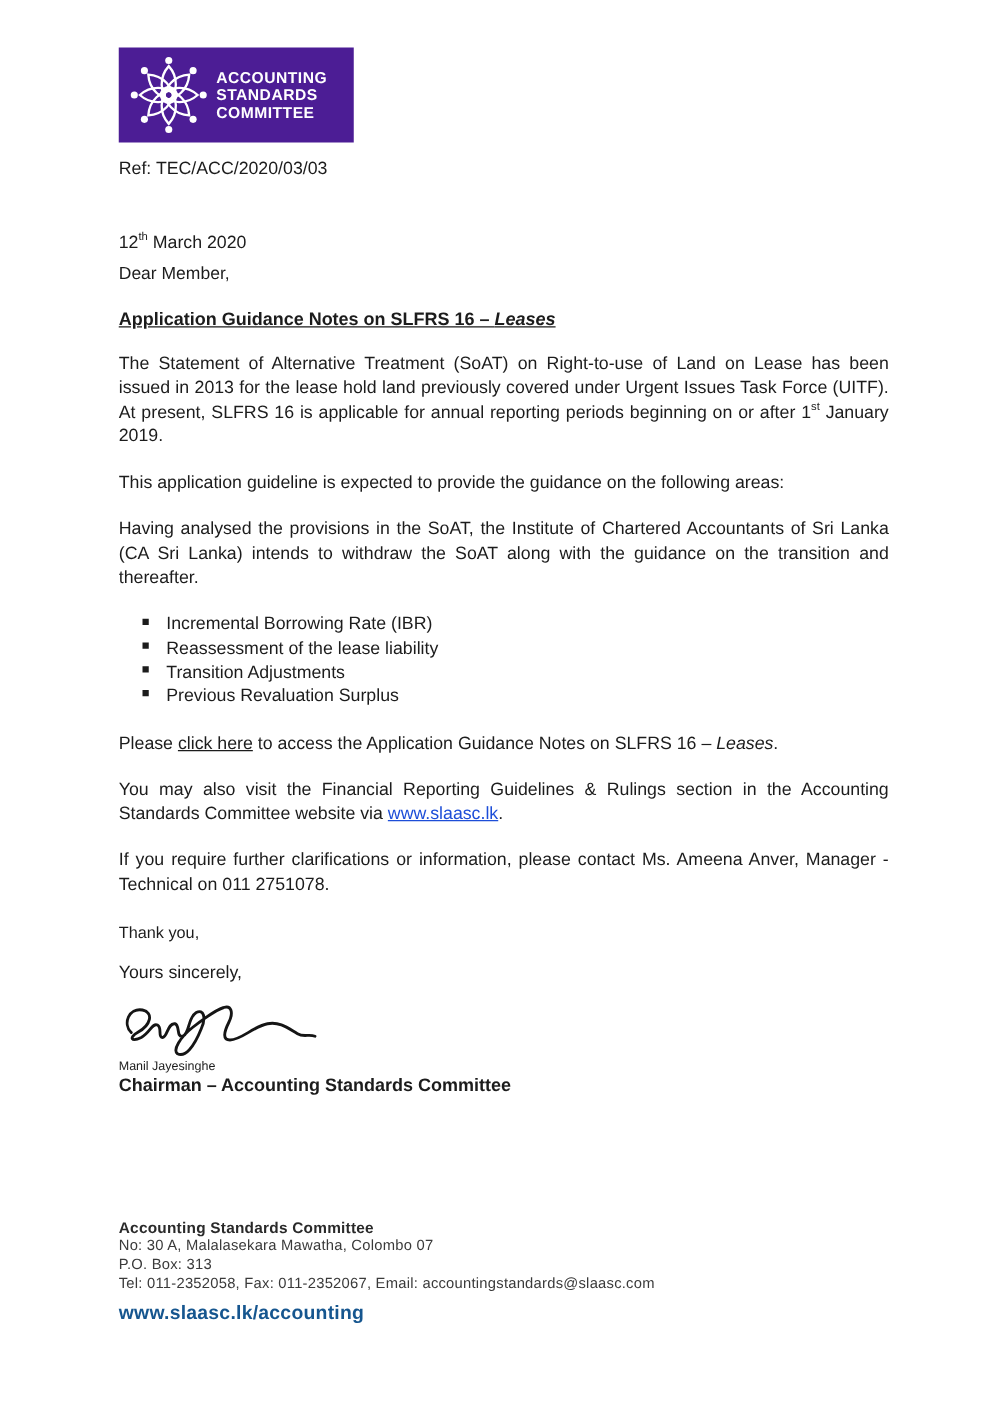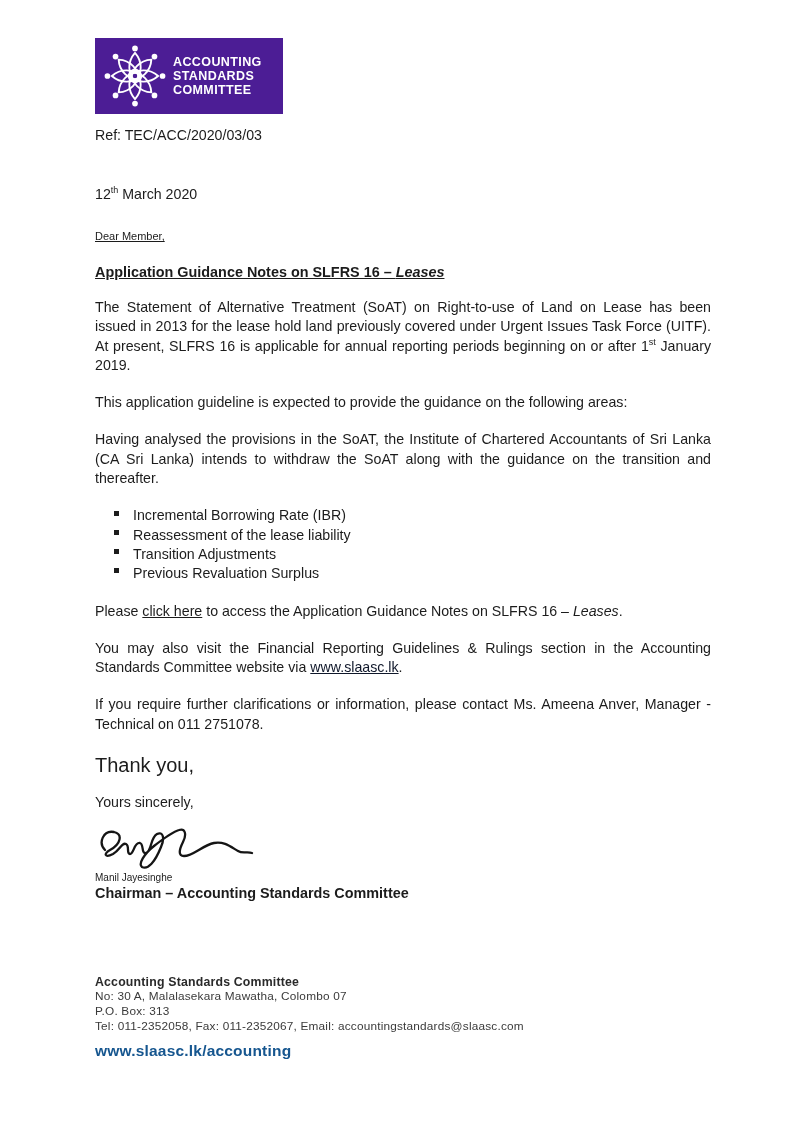--- a/index.html
+++ b/index.html
@@ -34,36 +34,36 @@
     font-weight: bold;
     font-size: 12.5px;
     line-height: 14px;
     letter-spacing: 0.4px;
     margin-left: 6px;
   }
   
   .ref-line { margin-top: 13px; font-size: 14.2px; }
   .date-line { margin-top: 43px; font-size: 14.2px; }
   sup { font-size: 9px; vertical-align: super; line-height: 0; }
-  .salutation { margin-top: 28px; font-size: 11px; text-decoration: underline; }
+  .salutation { margin-top: 8px; font-size: 14px; }
   .subject {
     margin-top: 22px;
     font-size: 14.4px;
     font-weight: bold;
     text-decoration: underline;
   }
   .subject .it { font-style: italic; }
   .para {
     margin-top: 18px;
     font-size: 14.2px;
     line-height: 19.3px;
     text-align: justify;
   }
   .link-black { text-decoration: underline; color: #1c1c1c; cursor: pointer; }
-  .link-blue { text-decoration: underline; color: #0f172a; cursor: pointer; }
+  .link-blue { text-decoration: underline; color: #1d4ed8; cursor: pointer; }
   .it { font-style: italic; }
   
   .bullets { margin-top: 18px; }
   .bullet-item {
     display: flex;
     align-items: baseline;
     font-size: 14.2px;
     line-height: 19.3px;
     padding-left: 19px;
   }
@@ -71,21 +71,21 @@
     flex: 0 0 auto;
     width: 5px;
     height: 5px;
     background: #1c1c1c;
     margin-right: 14px;
     position: relative;
     top: -3px;
     align-self: center;
   }
   
-  .thanks { margin-top: 20px; font-size: 20px; }
+  .thanks { margin-top: 20px; font-size: 13px; }
   .sincerely { margin-top: 17px; font-size: 14.2px; }
   .signature { margin-top: 2px; margin-left: 2px; display: block; }
   .signer-name { margin-top: 2px; font-size: 10px; }
   .signer-title { margin-top: 2px; font-size: 14.4px; font-weight: bold; }
   
   .footer {
     position: absolute;
     left: 95px;
     top: 975px;
     width: 616px;

